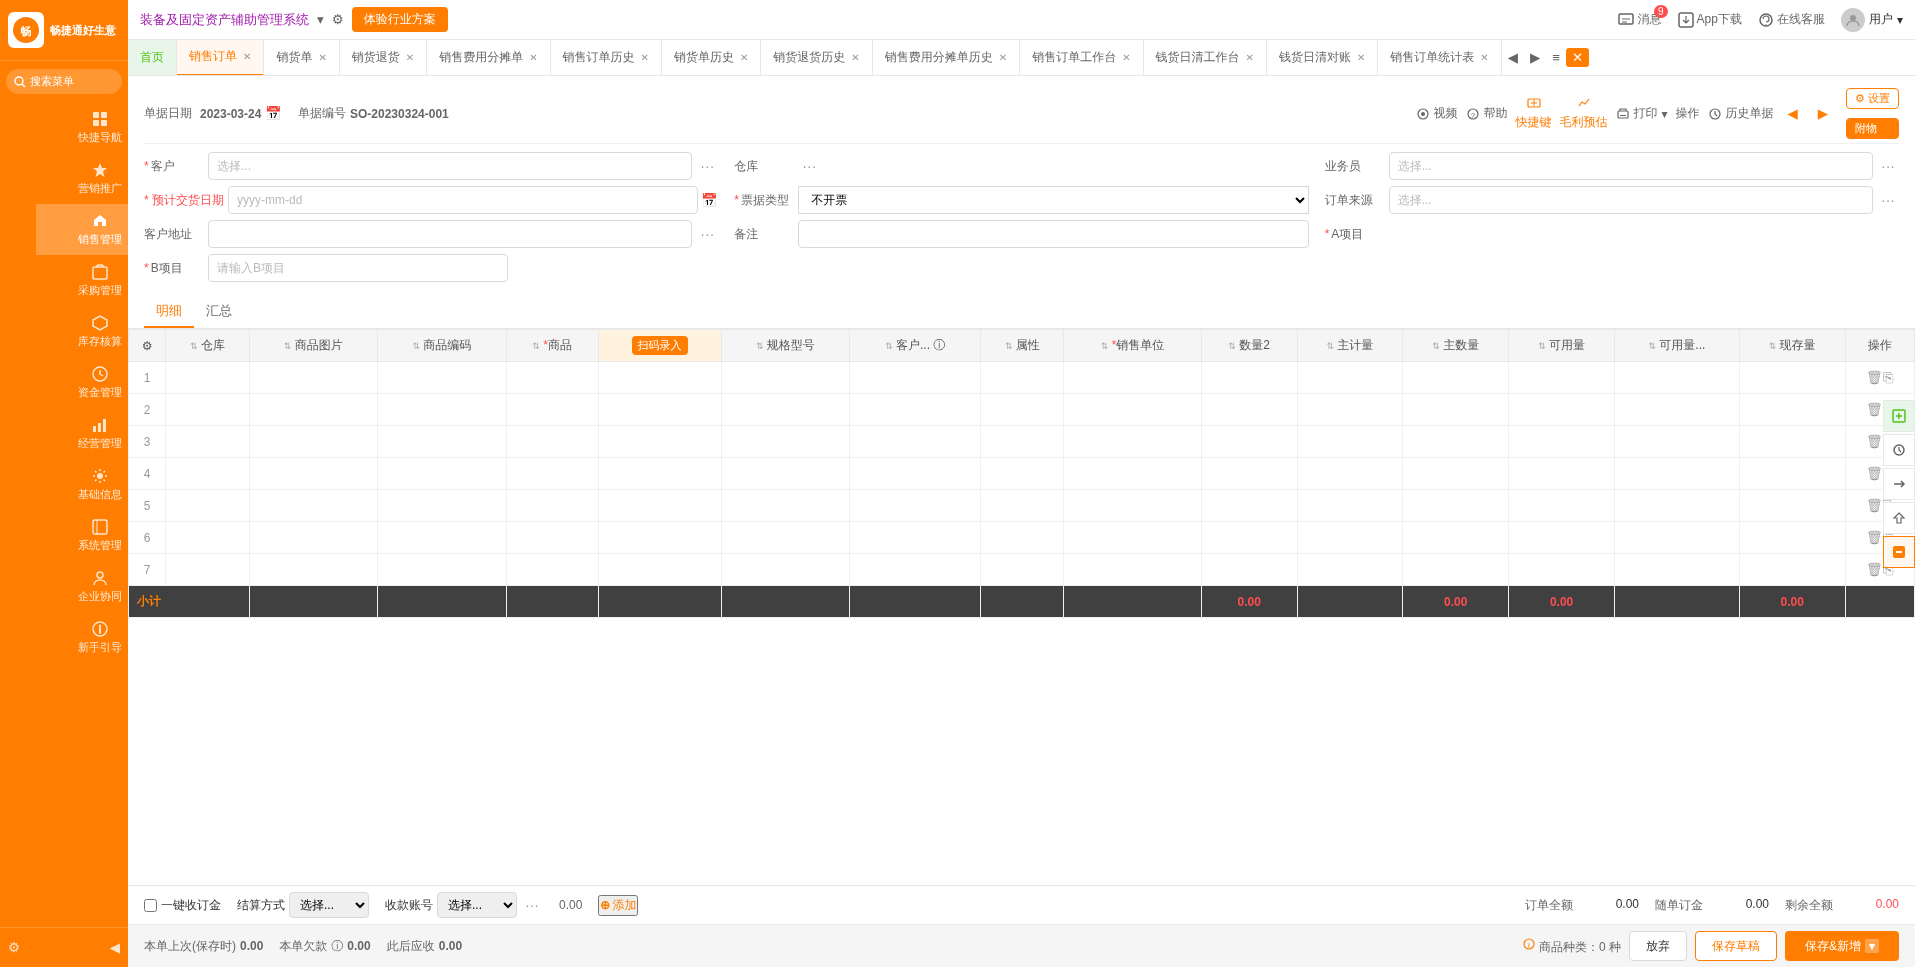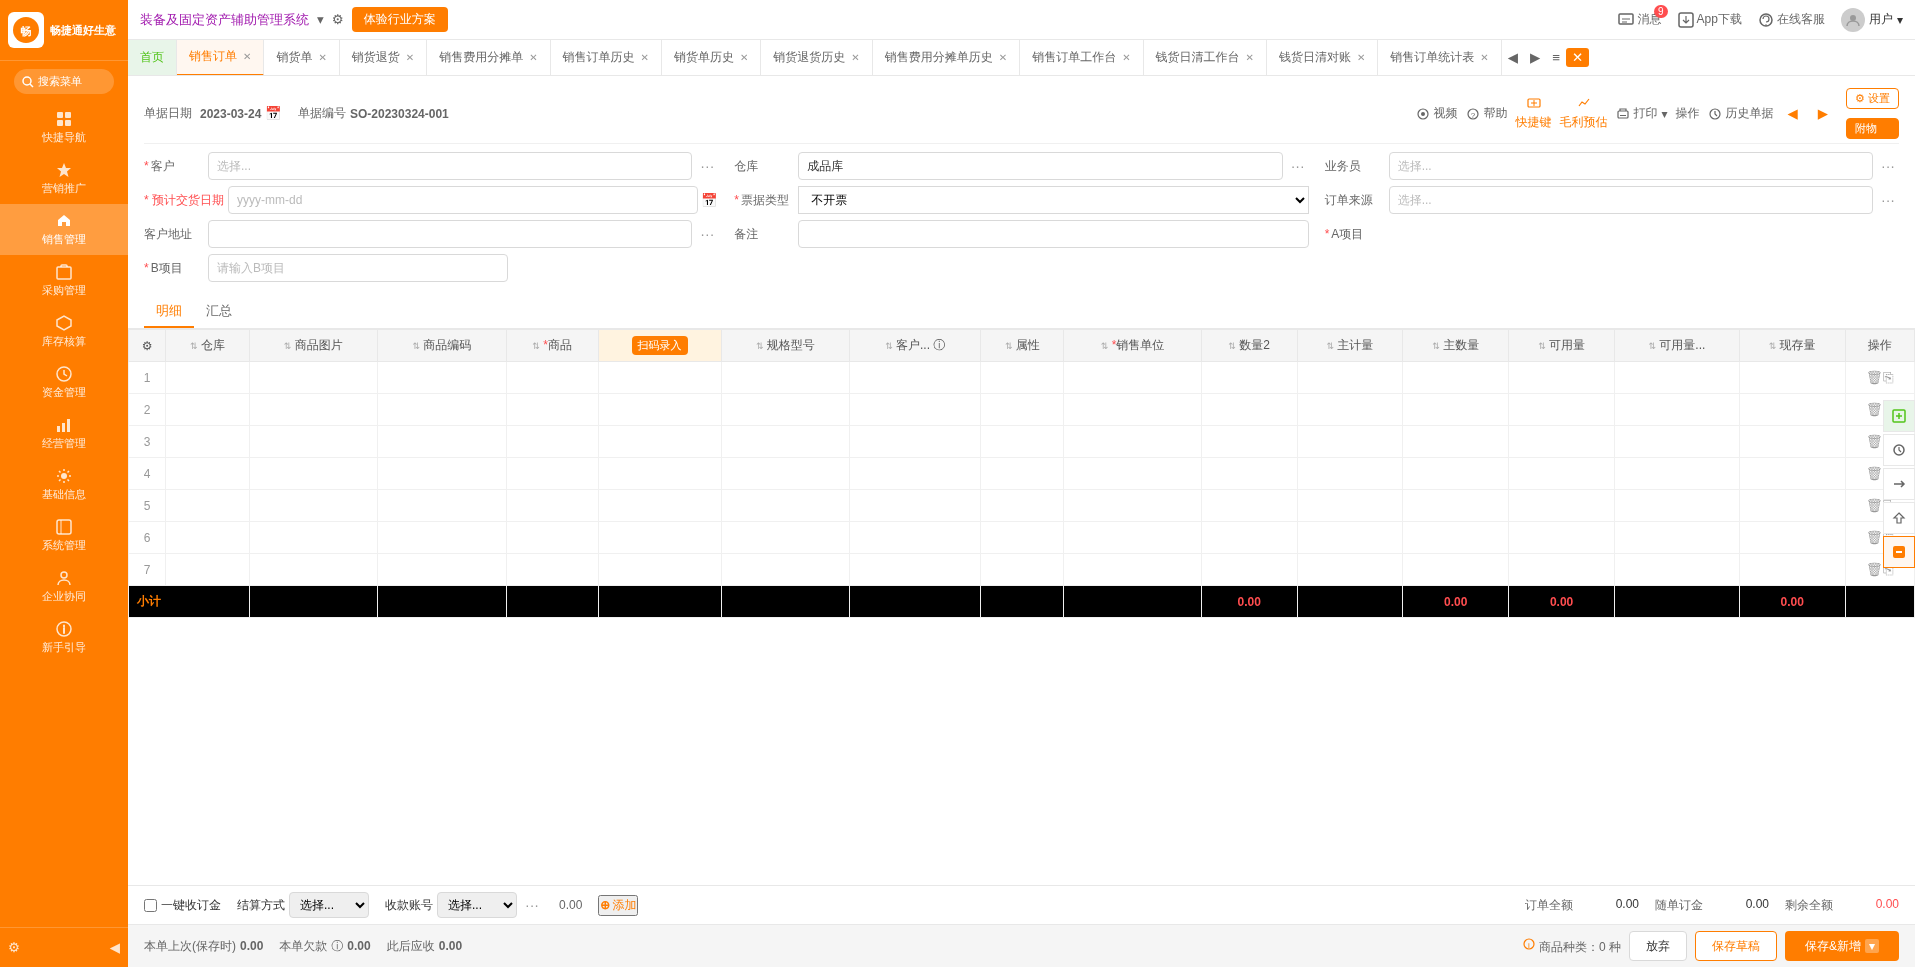--- a/index.html
+++ b/index.html
@@ -4,24 +4,24 @@
   <style>
     * { box-sizing: border-box; margin: 0; padding: 0; }
     body { font-family: 'Microsoft YaHei', Arial, sans-serif; font-size: 12px; background: #f0f2f5; color: #333; display: flex; height: 967px; overflow: hidden; }
 
     
     .sidebar { width: 128px; background: #ff7d00; display: flex; flex-direction: column; align-items: center; padding-top: 0; flex-shrink: 0; }
     .sidebar-logo { width: 100%; background: #ff7d00; padding: 12px 8px; display: flex; align-items: center; gap: 6px; border-bottom: 1px solid rgba(255,255,255,0.2); }
     .logo-icon { width: 36px; height: 36px; background: #fff; border-radius: 6px; display: flex; align-items: center; justify-content: center; }
     .logo-icon svg { width: 28px; height: 28px; }
     .logo-text { color: #fff; font-size: 11px; font-weight: bold; line-height: 1.3; }
-    .sidebar-search { width: 100%; padding: 8px 14px; }
+    .sidebar-search { width: 100%; padding: 8px 6px; }
     .sidebar-search-btn { width: 100%; background: rgba(255,255,255,0.2); border: none; border-radius: 14px; color: #fff; padding: 5px 8px; cursor: pointer; display: flex; align-items: center; gap: 4px; font-size: 11px; }
     .sidebar-nav { width: 100%; flex: 1; overflow-y: auto; }
-    .sidebar-item { width: 100%; display: flex; flex-direction: column; align-items: center; padding: 8px 4px; cursor: pointer; color: rgba(255,255,255,0.85); font-size: 11px; gap: 2px; }
+    .sidebar-item { width: 100%; display: flex; flex-direction: column; align-items: center; padding: 8px 4px; cursor: pointer; color: rgba(255,255,255,0.85); font-size: 11px; gap: 2px; margin-left: 36px; }
     .sidebar-item.active { background: rgba(255,255,255,0.25); color: #fff; }
     .sidebar-item svg { width: 18px; height: 18px; }
     .sidebar-bottom { width: 100%; padding: 8px 4px; display: flex; justify-content: space-between; border-top: 1px solid rgba(255,255,255,0.2); }
     .sidebar-bottom-btn { background: none; border: none; color: rgba(255,255,255,0.8); cursor: pointer; padding: 4px; border-radius: 4px; }
 
     
     .main { flex: 1; display: flex; flex-direction: column; overflow: hidden; }
 
     
     .top-header { height: 40px; background: #fff; display: flex; align-items: center; justify-content: space-between; padding: 0 12px; border-bottom: 1px solid #e8e8e8; flex-shrink: 0; }
@@ -372,21 +372,20 @@
       </div>
 
       <div class="form-row">
         <div class="form-field">
           <label class="form-label required">客户</label>
           <input class="form-input" placeholder="选择..." style="">
           <button class="dots-btn">···</button>
         </div>
         <div class="form-field">
           <label class="form-label">仓库</label>
-          <input class="form-input" value="成品库" style="">
           <button class="dots-btn">···</button>
         </div>
         <div class="form-field">
           <label class="form-label">业务员</label>
           <input class="form-input" placeholder="选择..." style="">
           <button class="dots-btn">···</button>
         </div>
       </div>
 
       <div class="form-row">
@@ -591,21 +590,21 @@
               <td></td>
               <td></td>
               <td></td>
               <td></td>
               <td></td>
               <td></td>
               <td><button style="background:none;border:none;cursor:pointer;color:#999;" title="删除">🗑</button><button style="background:none;border:none;cursor:pointer;color:#999;" title="复制">⎘</button></td>
             </tr>
           </tbody>
         <tfoot>
-          <tr style="background:#000000;">
+          <tr style="background:#404040;">
             <td colspan="2" style="text-align:left; padding-left:8px; color:#ff7d00; font-weight:bold;">小计</td>
             <td></td>
               <td></td>
               <td></td>
               <td></td>
               <td></td>
               <td></td>
               <td></td>
               <td></td>
             <td style="color:#ff4d4f; font-weight:bold;">0.00</td>

